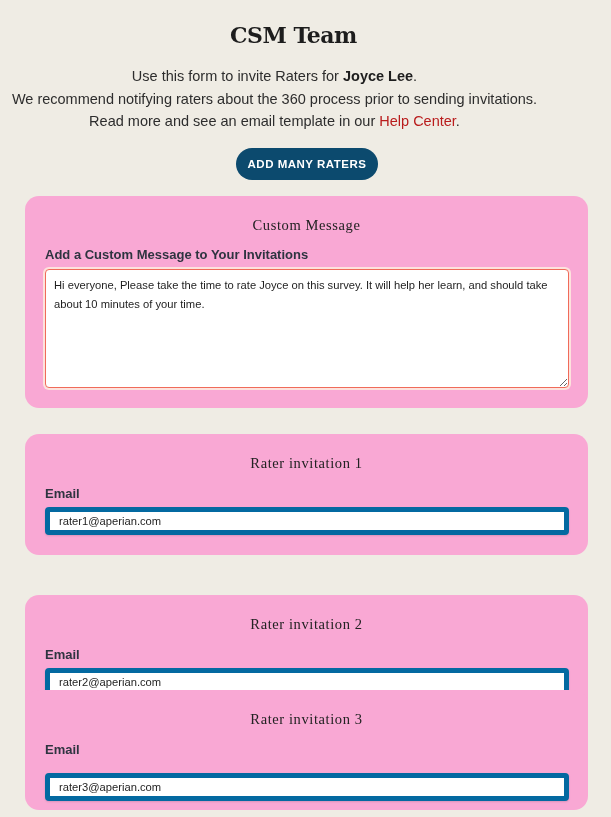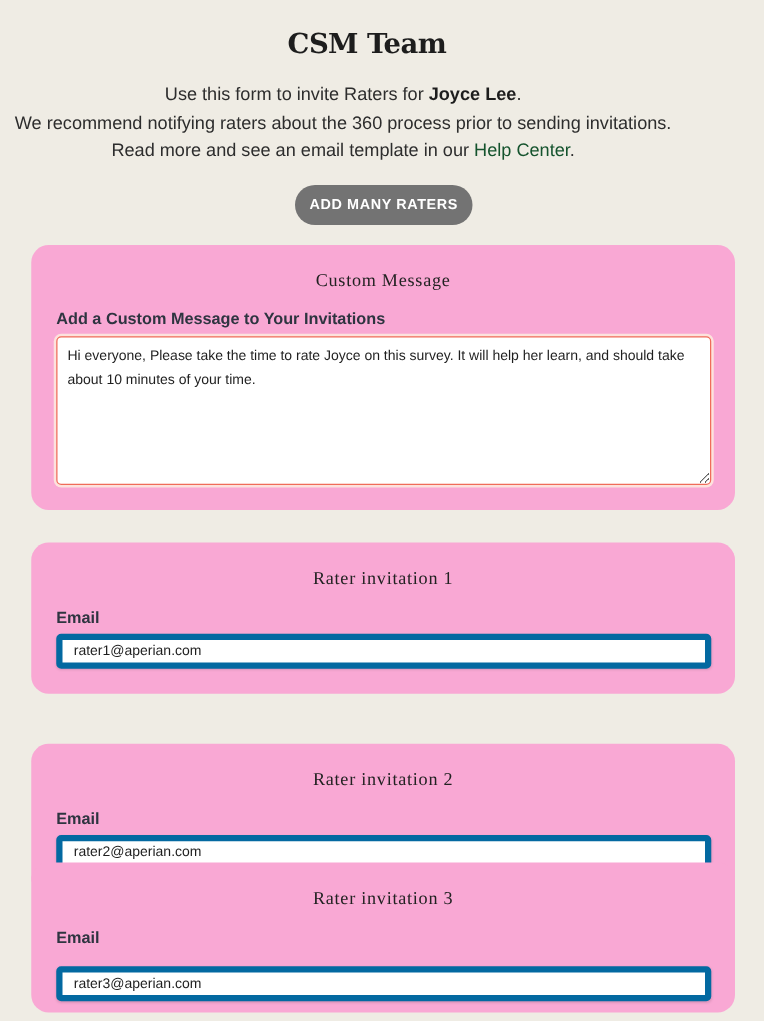--- a/index.html
+++ b/index.html
@@ -14,24 +14,24 @@
     .title {
       position: absolute; left: 0; width: 551px; top: 22px;
       font-family: "DejaVu Serif", serif; font-weight: bold;
       font-size: 22px; color: #1d1d1d; letter-spacing: -0.5px; margin-left: 18px;
     }
     .intro {
       position: absolute; left: 0; width: 549px; top: 65px;
       font-size: 14.5px; line-height: 22.5px; color: #2d2d2d;
     }
     .intro b { font-weight: bold; color: #1d1d1d; }
-    .intro a { color: #14532d; text-decoration: none; }
+    .intro a { color: #b91c1c; text-decoration: none; }
     .add-btn {
       position: absolute; left: 236px; top: 148px; width: 142px; height: 32px;
-      border: none; border-radius: 16px; background: #737373; color: #fff;
+      border: none; border-radius: 16px; background: #0c4a6e; color: #fff;
       font-family: "Liberation Sans", sans-serif; font-weight: bold;
       font-size: 11.5px; letter-spacing: 0.5px; cursor: pointer;
     }
     .card {
       position: absolute; left: 25px; width: 563px; background: #f9a8d4;
       border-radius: 14px;
     }
     .card-title {
       position: absolute; left: 0; width: 563px; text-align: center;
       font-family: "Liberation Serif", serif; font-size: 14.5px;

